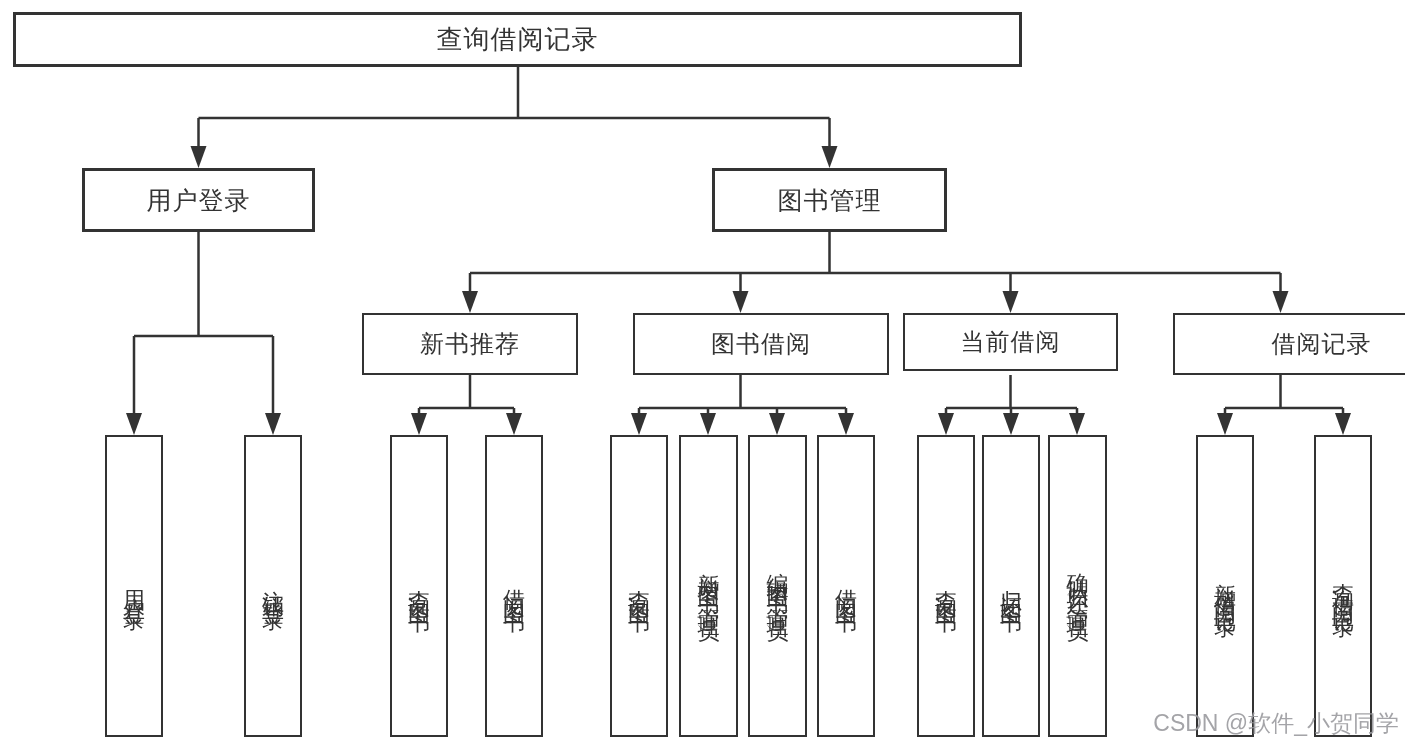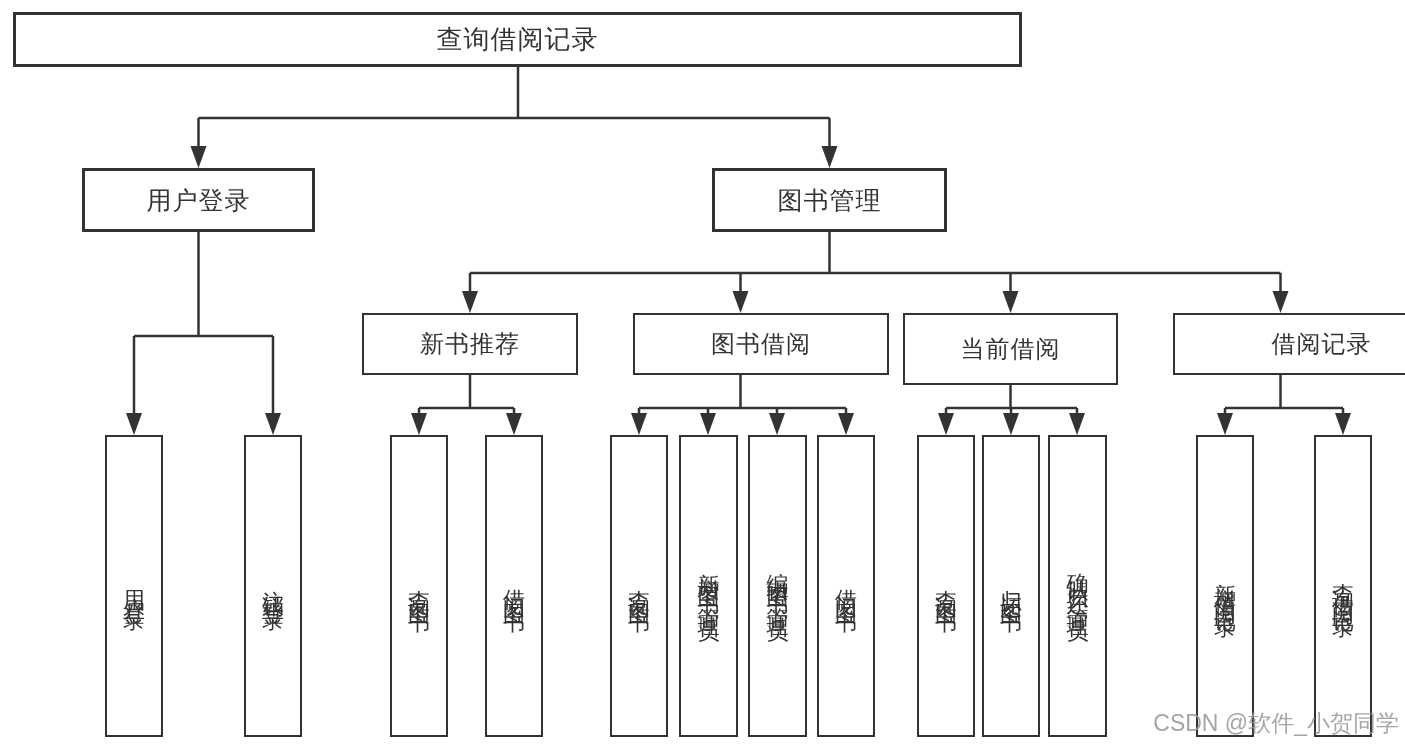--- a/index.html
+++ b/index.html
@@ -108,21 +108,21 @@
     </g>
   </svg>
 
   <div class="node lvl1" style="left:13px;top:12px;width:1009px;height:55px;">查询借阅记录</div>
 
   <div class="node lvl2" style="left:82px;top:168px;width:233px;height:64px;">用户登录</div>
   <div class="node lvl3" style="left:362px;top:313px;width:216px;height:62px;">新书推荐</div>
 
   <div class="node lvl2" style="left:712px;top:168px;width:235px;height:64px;">图书管理</div>
   <div class="node lvl3" style="left:633px;top:313px;width:256px;height:62px;">图书借阅</div>
-  <div class="node lvl3" style="left:903px;top:313px;width:215px;height:72px;">当前借阅</div>
+  <div class="node lvl3" style="left:903px;top:313px;width:215px;height:58px;">当前借阅</div>
   <div class="node lvl3" style="left:1173px;top:313px;width:259px;height:62px;padding-left:38px;">借阅记录</div>
 
   <div class="node leaf" style="left:105px;top:435px;width:58px;height:302px;">用户登录</div>
   <div class="node leaf" style="left:244px;top:435px;width:58px;height:302px;">注销登录</div>
 
   <div class="node leaf" style="left:390px;top:435px;width:58px;height:302px;">查询图书</div>
   <div class="node leaf" style="left:485px;top:435px;width:58px;height:302px;">借阅图书</div>
 
   <div class="node leaf" style="left:610px;top:435px;width:58px;height:302px;">查询图书</div>
   <div class="node leaf" style="left:679px;top:435px;width:59px;height:302px;">新增图书（管理员）</div>

